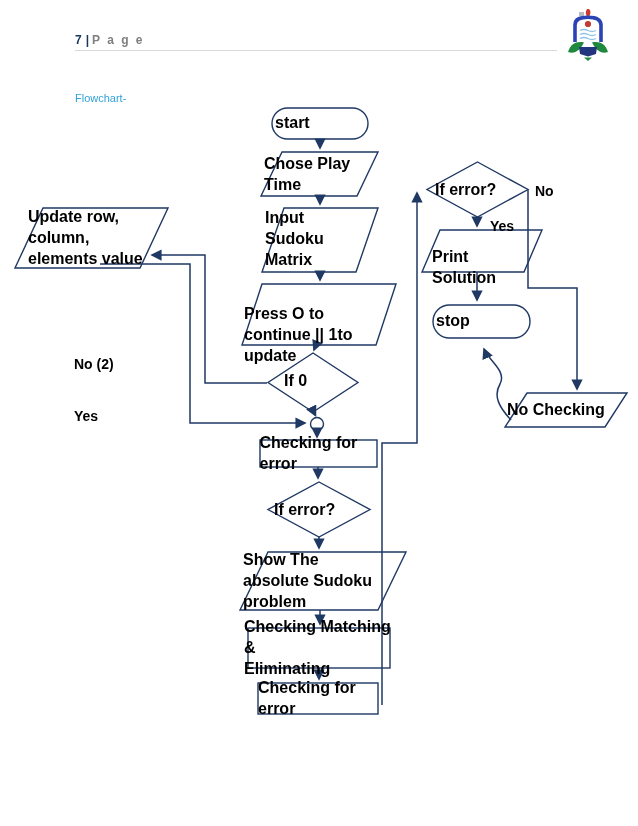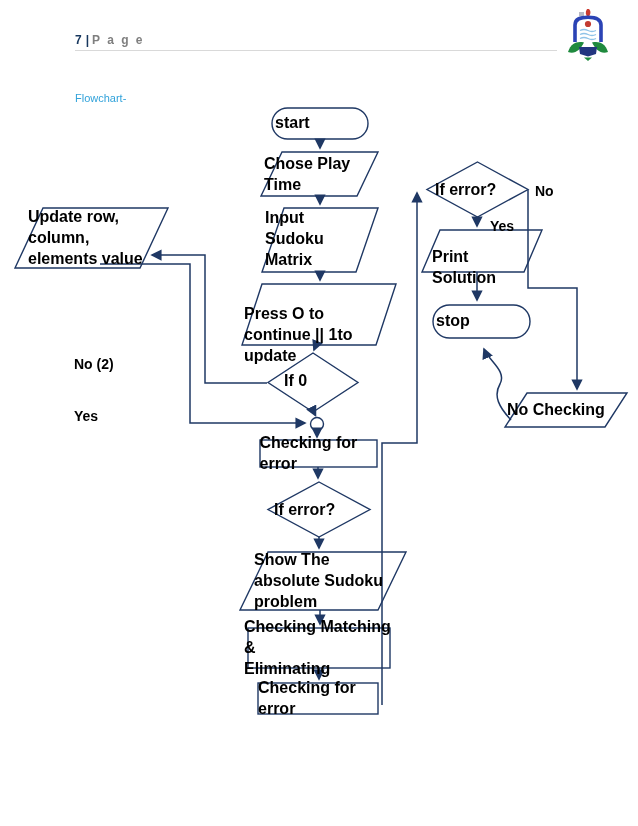--- a/index.html
+++ b/index.html
@@ -97,21 +97,21 @@
 Time</div>
 <div class="node-label" style="left:320px;top:228px;width:110px;margin-top:11px;">Input
 Sudoku
 Matrix</div>
 <div class="node-label" style="left:319px;top:315px;width:150px;margin-top:20px;">Press O to
 continue || 1to
 update</div>
 <div class="node-label" style="left:314px;top:381px;width:60px;">If 0</div>
 <div class="node-label" style="left:318px;top:453px;width:117px;">Checking for error</div>
 <div class="node-label" style="left:319px;top:510px;width:90px;">If error?</div>
-<div class="node-label" style="left:334px;top:581px;width:160px;">Show The
+<div class="node-label" style="left:323px;top:581px;width:160px;">Show The
 absolute Sudoku
 problem</div>
 <div class="node-label" style="left:319px;top:648px;width:150px;">Checking Matching &amp;
 Eliminating</div>
 <div class="node-label" style="left:318px;top:698px;width:120px;">Checking for error</div>
 <div class="node-label" style="left:93px;top:238px;width:130px;">Update row,
 column,
 elements value</div>
 <div class="node-label" style="left:480px;top:190px;width:90px;">If error?</div>
 <div class="node-label" style="left:482px;top:251px;width:100px;margin-top:16px;">Print

